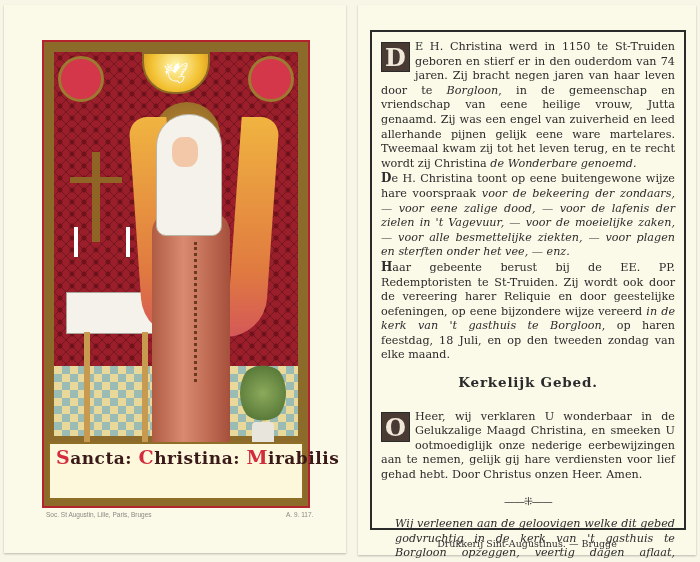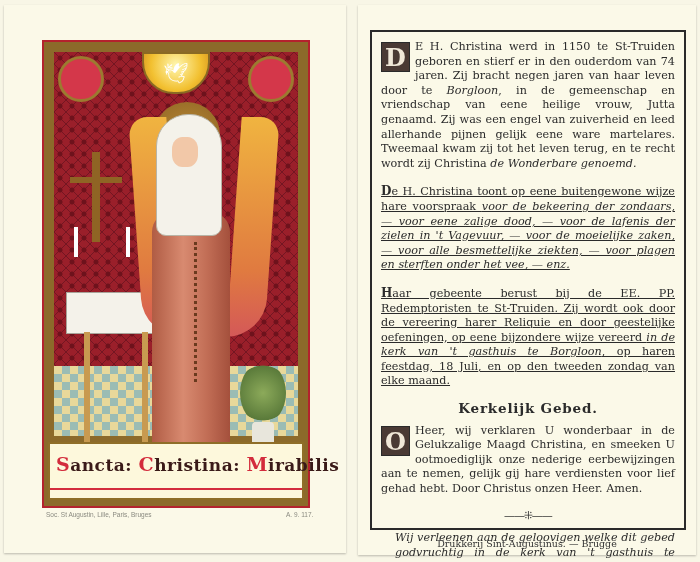--- a/index.html
+++ b/index.html
@@ -37,34 +37,34 @@
   .rosary{position:absolute;left:150px;top:200px;width:4px;height:140px;border-left:3px dotted #6a3a1e;}
   .altar{position:absolute;left:22px;top:250px;width:90px;height:40px;background:#f4f2ea;border:1px solid #a8a49a;}
   .altar-legs{position:absolute;left:40px;top:290px;width:52px;height:110px;border-left:6px solid #c89a50;border-right:6px solid #c89a50;}
   .cross{position:absolute;left:48px;top:110px;width:8px;height:90px;background:#8f6424;}
   .cross-bar{position:absolute;left:26px;top:135px;width:52px;height:6px;background:#8f6424;}
   .candle{position:absolute;top:185px;width:4px;height:30px;background:#fff;}
   .candle.a{left:30px;} .candle.b{left:82px;}
   .vase{position:absolute;left:208px;top:380px;width:22px;height:30px;background:#e8e6dc;border-radius:4px 4px 10px 10px;}
   .lily{position:absolute;left:196px;top:320px;width:46px;height:62px;border-radius:50%;background:radial-gradient(circle,#8caa5a,#5a7a3a 70%,transparent 72%);}
   
-  .caption{position:absolute;left:4px;right:4px;bottom:6px;height:58px;background:#fdf8dc;border:2px solid #8f6e28;box-sizing:border-box;display:flex;flex-direction:column;justify-content:space-around;padding:2px 6px;}
+  .caption{position:absolute;left:4px;right:4px;bottom:6px;height:58px;background:#fdf8dc;border:2px solid #8f6e28;box-sizing:border-box;display:flex;flex-direction:row;justify-content:space-around;padding:2px 6px;}
   .cap-line{font-family:"DejaVu Serif",serif;font-weight:bold;font-size:17px;color:#3a1a18;letter-spacing:0.5px;white-space:nowrap;}
   .cap-line .red{color:#d32c3c;font-size:19px;}
   .cap-divider{height:2px;background:#d32c3c;margin:0 -6px;}
   .publisher{position:absolute;left:42px;top:506px;font-family:"Liberation Sans",sans-serif;font-size:6.5px;color:#8a8a80;}
   .plate{position:absolute;left:282px;top:506px;font-family:"Liberation Sans",sans-serif;font-size:6.5px;color:#8a8a80;}
   
   .text-box{position:absolute;left:12px;top:25px;width:316px;height:500px;border:2px solid #2a2a2a;box-sizing:border-box;padding:8px 9px 0 9px;color:#2b2b2b;font-size:11.2px;line-height:14.6px;text-align:justify;}
   .para{margin:0;}
-  .para + .para{margin-top:13px;text-decoration:underline;}
+  .para + .para{margin-top:0;}
   .dropcap{float:left;width:29px;height:30px;margin:2px 5px 0 0;background:#4a3a34;color:#f0e8d8;font-family:"DejaVu Serif",serif;font-weight:bold;font-size:24px;line-height:30px;text-align:center;border:1px solid #2a2a2a;box-sizing:border-box;}
   .smallcap{font-weight:bold;font-size:12px;}
   i{font-style:italic;}
-  .heading{text-align:center;font-weight:bold;font-size:13.5px;letter-spacing:0.8px;margin:12px 0 8px 0;}
+  .heading{text-align:center;font-weight:bold;font-size:13.5px;letter-spacing:0.8px;margin:12px 0 20px 0;}
   .ornament{text-align:center;margin:12px 0 8px 0;font-size:11px;color:#333;letter-spacing:-1px;}
   .indulgence{font-style:italic;padding-left:14px;}
   .printer{position:absolute;left:0;right:0;top:533px;text-align:center;font-size:9.5px;color:#333;}
 </style>
 </head>
 <body>
 
 <div class="card" id="left-card">
   <div class="illus">
     <div class="pattern"></div>

